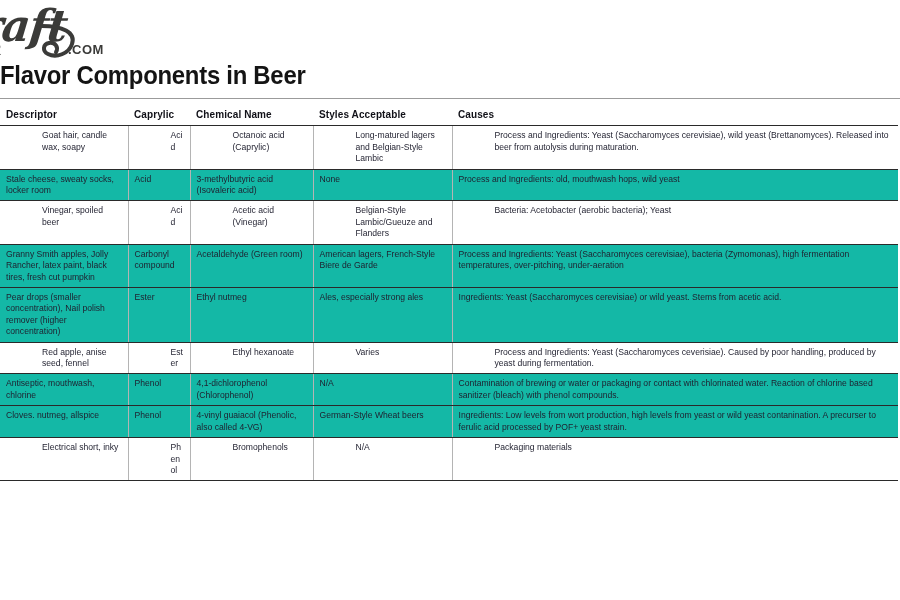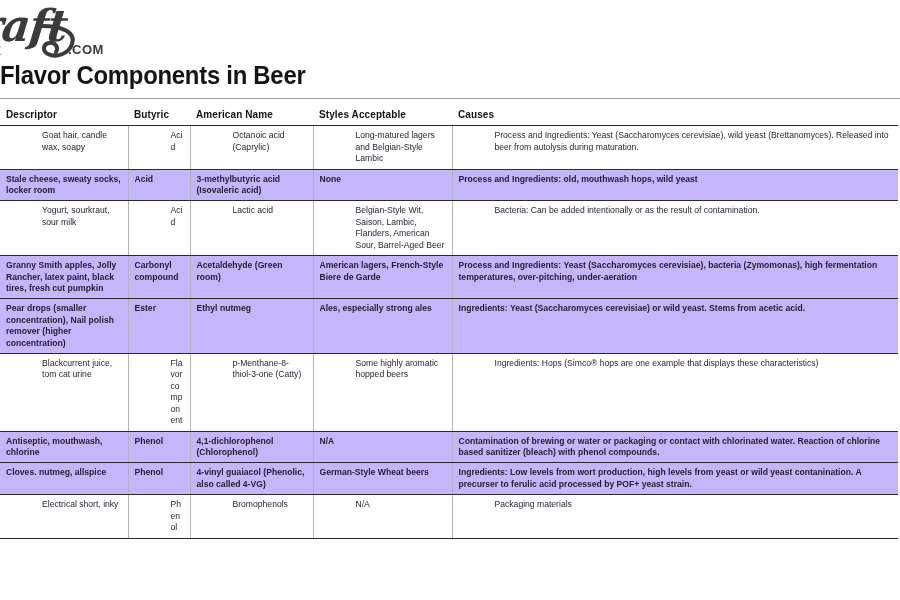--- a/index.html
+++ b/index.html
@@ -118,21 +118,21 @@
   }
   #flavor-table tbody td {
     padding: 4px 6px 4px 6px;
     vertical-align: top;
     border-right: 1px solid #b4b4b4;
     border-bottom: 1px solid #2a2a2a;
     line-height: 1.33;
     word-wrap: break-word;
   }
   #flavor-table tbody td:last-child { border-right: none; }
-  #flavor-table tbody tr.shade td { background: #c4b5fd; font-weight: bold; }
+  #flavor-table tbody tr.shade td { background: #14b8a6; }
   #flavor-table tbody tr.plain td { background: #ffffff; padding-left: 42px; }
 </style>
 </head>
 <body>
 
 <div id="page">
 
   <div id="masthead">
     <div class="logo">
       <span class="logo-script">Craft</span>
@@ -153,68 +153,68 @@
     <colgroup>
       <col class="c-desc">
         <col class="c-cat">
         <col class="c-chem">
         <col class="c-styles">
         <col class="c-causes">
     </colgroup>
     <thead>
       <tr>
         <th>Descriptor</th>
-        <th>Butyric</th>
-        <th>American Name</th>
+        <th>Caprylic</th>
+        <th>Chemical Name</th>
         <th>Styles Acceptable</th>
         <th>Causes</th>
       </tr>
     </thead>
     <tbody id="table-body">
         <tr class="plain">
           <td>Goat hair, candle wax, soapy</td>
           <td>Acid</td>
           <td>Octanoic acid (Caprylic)</td>
           <td>Long-matured lagers and Belgian-Style Lambic</td>
           <td>Process and Ingredients: Yeast (Saccharomyces cerevisiae), wild yeast (Brettanomyces). Released into beer from autolysis during maturation.</td>
         </tr>
         <tr class="shade">
           <td>Stale cheese, sweaty socks, locker room</td>
           <td>Acid</td>
           <td>3-methylbutyric acid (Isovaleric acid)</td>
           <td>None</td>
           <td>Process and Ingredients: old, mouthwash hops, wild yeast</td>
         </tr>
         <tr class="plain">
-          <td>Yogurt, sourkraut, sour milk</td>
+          <td>Vinegar, spoiled beer</td>
           <td>Acid</td>
-          <td>Lactic acid</td>
-          <td>Belgian-Style Wit, Saison, Lambic, Flanders, American Sour, Barrel-Aged Beer</td>
-          <td>Bacteria: Can be added intentionally or as the result of contamination.</td>
+          <td>Acetic acid (Vinegar)</td>
+          <td>Belgian-Style Lambic/Gueuze and Flanders</td>
+          <td>Bacteria: Acetobacter (aerobic bacteria); Yeast</td>
         </tr>
         <tr class="shade">
           <td>Granny Smith apples, Jolly Rancher, latex paint, black tires, fresh cut pumpkin</td>
           <td>Carbonyl compound</td>
           <td>Acetaldehyde (Green room)</td>
           <td>American lagers, French-Style Biere de Garde</td>
           <td>Process and Ingredients: Yeast (Saccharomyces cerevisiae), bacteria (Zymomonas), high fermentation temperatures, over-pitching, under-aeration</td>
         </tr>
         <tr class="shade">
           <td>Pear drops (smaller concentration), Nail polish remover (higher concentration)</td>
           <td>Ester</td>
           <td>Ethyl nutmeg</td>
           <td>Ales, especially strong ales</td>
           <td>Ingredients: Yeast (Saccharomyces cerevisiae) or wild yeast. Stems from acetic acid.</td>
         </tr>
         <tr class="plain">
-          <td>Blackcurrent juice, tom cat urine</td>
-          <td>Flavor component</td>
-          <td>p-Menthane-8-thiol-3-one (Catty)</td>
-          <td>Some highly aromatic hopped beers</td>
-          <td>Ingredients: Hops (Simco® hops are one example that displays these characteristics)</td>
+          <td>Red apple, anise seed, fennel</td>
+          <td>Ester</td>
+          <td>Ethyl hexanoate</td>
+          <td>Varies</td>
+          <td>Process and Ingredients: Yeast (Saccharomyces ceverisiae). Caused by poor handling, produced by yeast during fermentation.</td>
         </tr>
         <tr class="shade">
           <td>Antiseptic, mouthwash, chlorine</td>
           <td>Phenol</td>
           <td>4,1-dichlorophenol (Chlorophenol)</td>
           <td>N/A</td>
           <td>Contamination of brewing or water or packaging or contact with chlorinated water. Reaction of chlorine based sanitizer (bleach) with phenol compounds.</td>
         </tr>
         <tr class="shade">
           <td>Cloves. nutmeg, allspice</td>

